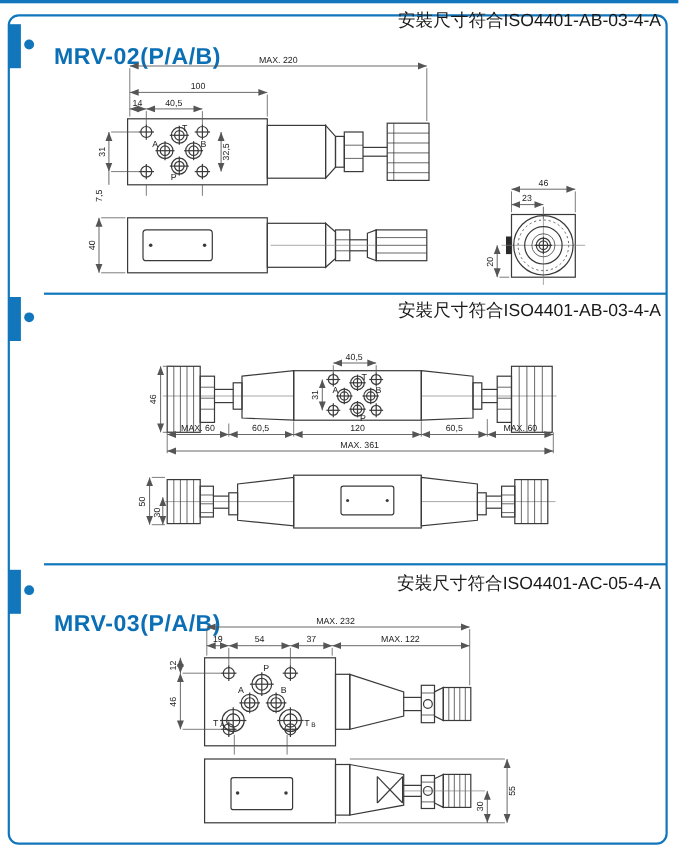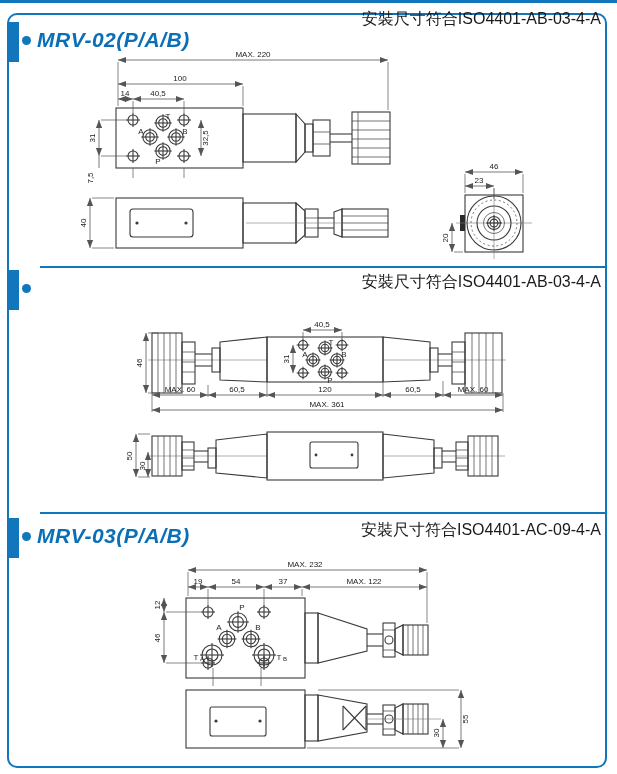--- a/index.html
+++ b/index.html
@@ -4,22 +4,22 @@
 <style>
   html,body { margin:0; padding:0; background:#ffffff; }
   .page { position:relative; width:617px; height:774px; background:#ffffff;
           font-family:"Liberation Sans", sans-serif; overflow:hidden; }
   .top-line { position:absolute; left:0; top:0; width:617px; height:3px; background:#1176bc; }
   .frame { position:absolute; left:7px; top:13px; width:600px; height:755px;
            border:2px solid #1176bc; border-radius:10px; box-sizing:border-box; }
   .divider { position:absolute; left:40px; width:566px; height:2px; background:#1176bc; }
   .accent-bar { position:absolute; left:8px; width:11px; height:40px; background:#1176bc; }
   .bullet { position:absolute; left:22px; width:9px; height:9px; border-radius:50%; background:#1176bc; }
-  .sec-title { position:absolute; left:37px; margin:0; font-size:21px; line-height:24px;
-               font-style:italic; font-weight:bold; color:#0b6fb6; letter-spacing:0.5px; }
+  .sec-title { position:absolute; left:37px; margin:12px; font-size:21px; line-height:24px;
+               font-weight:bold; color:#0b6fb6; letter-spacing:0.5px; }
   .iso-note { position:absolute; right:16px; font-size:16px; font-weight:normal; color:#1a1a1a; }
   svg.drawings { position:absolute; left:0; top:0; }
   .draw  { fill:none; stroke:#3a3a3a; stroke-width:1.1; }
   .fillw { fill:#ffffff; stroke:#3a3a3a; stroke-width:1.1; }
   .thin  { fill:none; stroke:#3a3a3a; stroke-width:0.7; }
   .cl    { fill:none; stroke:#7a7a7a; stroke-width:0.6; }
   .dim   { fill:none; stroke:#555555; stroke-width:0.8; }
   .ext   { fill:none; stroke:#555555; stroke-width:0.7; }
   text.dt { font-size:8px; font-family:"Liberation Sans",sans-serif; fill:#222; text-anchor:middle; }
   text.pt { font-size:8px; font-family:"Liberation Sans",sans-serif; fill:#222; text-anchor:middle; }
@@ -39,22 +39,22 @@
   <span class="bullet" style="top:36px"></span>
   <h2 class="sec-title" style="top:28px">MRV-02(P/A/B)</h2>
   <div class="iso-note" style="top:9px">安裝尺寸符合ISO4401-AB-03-4-A</div>
 
   <div class="accent-bar" style="top:270px"></div>
   <span class="bullet" style="top:284px"></span>
   <div class="iso-note" style="top:272px">安裝尺寸符合ISO4401-AB-03-4-A</div>
 
   <div class="accent-bar" style="top:518px"></div>
   <span class="bullet" style="top:532px"></span>
-  <h2 class="sec-title" style="top:524px">MRV-03(P/A/B)</h2>
-  <div class="iso-note" style="top:520px">安裝尺寸符合ISO4401-AC-09-4-A</div>
+  <h2 class="sec-title" style="top:544px">MRV-03(P/A/B)</h2>
+  <div class="iso-note" style="top:520px">安裝尺寸符合ISO4401-AC-05-4-A</div>
 
   <svg class="drawings" width="617" height="774" viewBox="0 0 617 774">
     <defs>
       <marker id="arr" viewBox="0 0 10 10" refX="9" refY="5" markerWidth="9" markerHeight="9" orient="auto-start-reverse" markerUnits="userSpaceOnUse">
         <path d="M0,1.5 L9,5 L0,8.5 z" fill="#555"></path>
       </marker>
       <g id="port">
         <circle r="10" vector-effect="non-scaling-stroke"></circle>
         <circle r="6" vector-effect="non-scaling-stroke"></circle>
         <line x1="-12" y1="0" x2="12" y2="0" vector-effect="non-scaling-stroke"></line>

